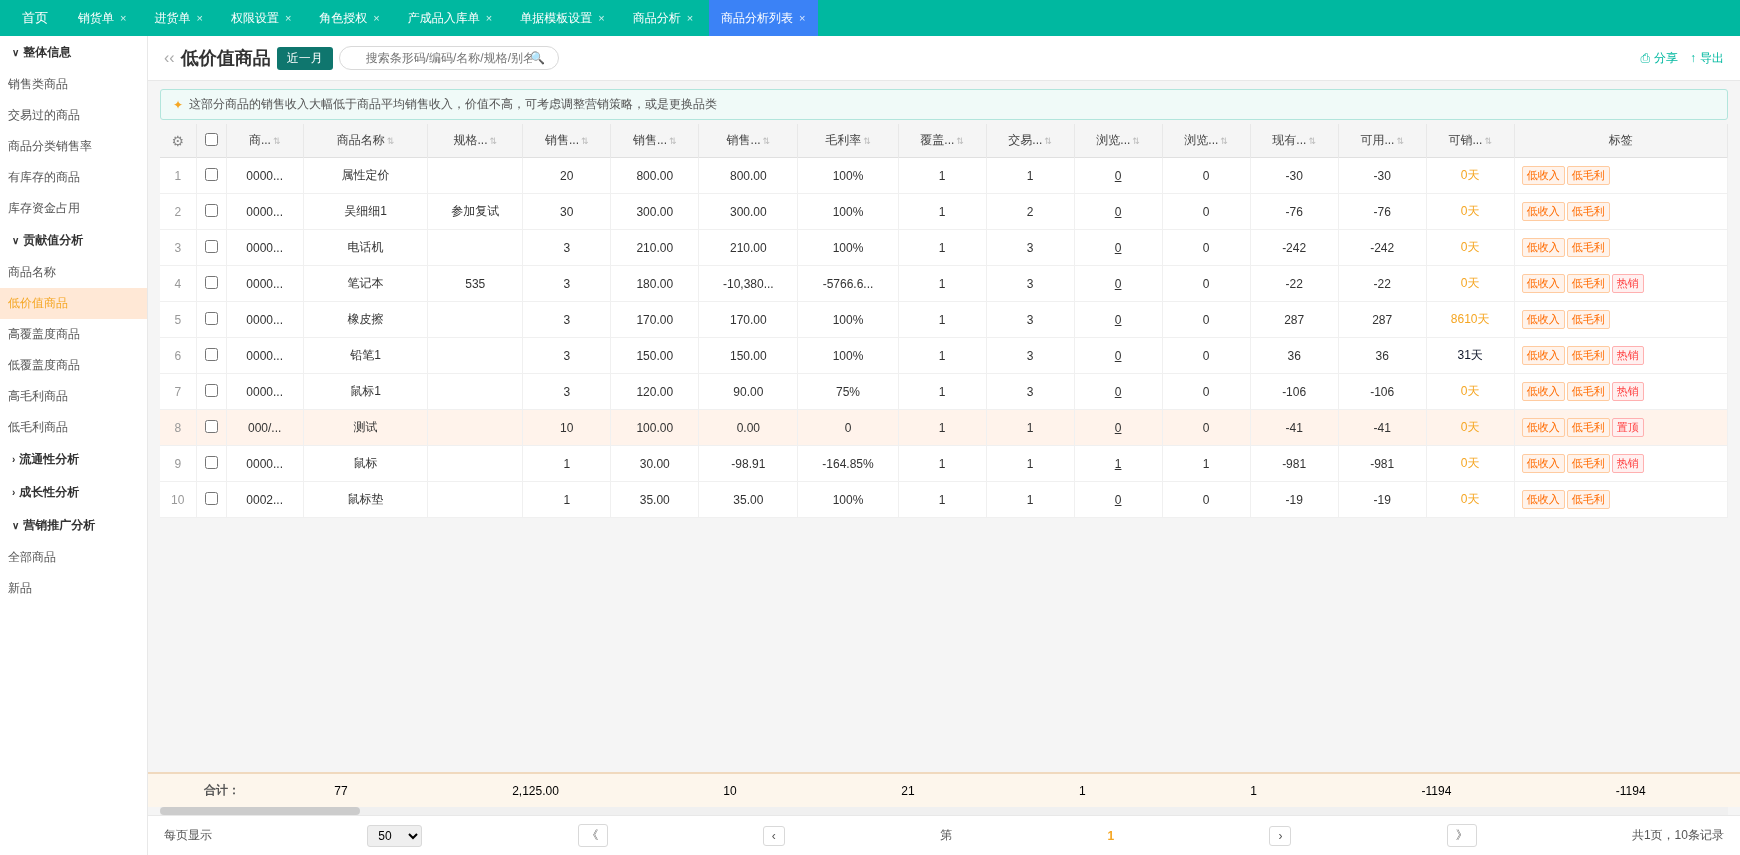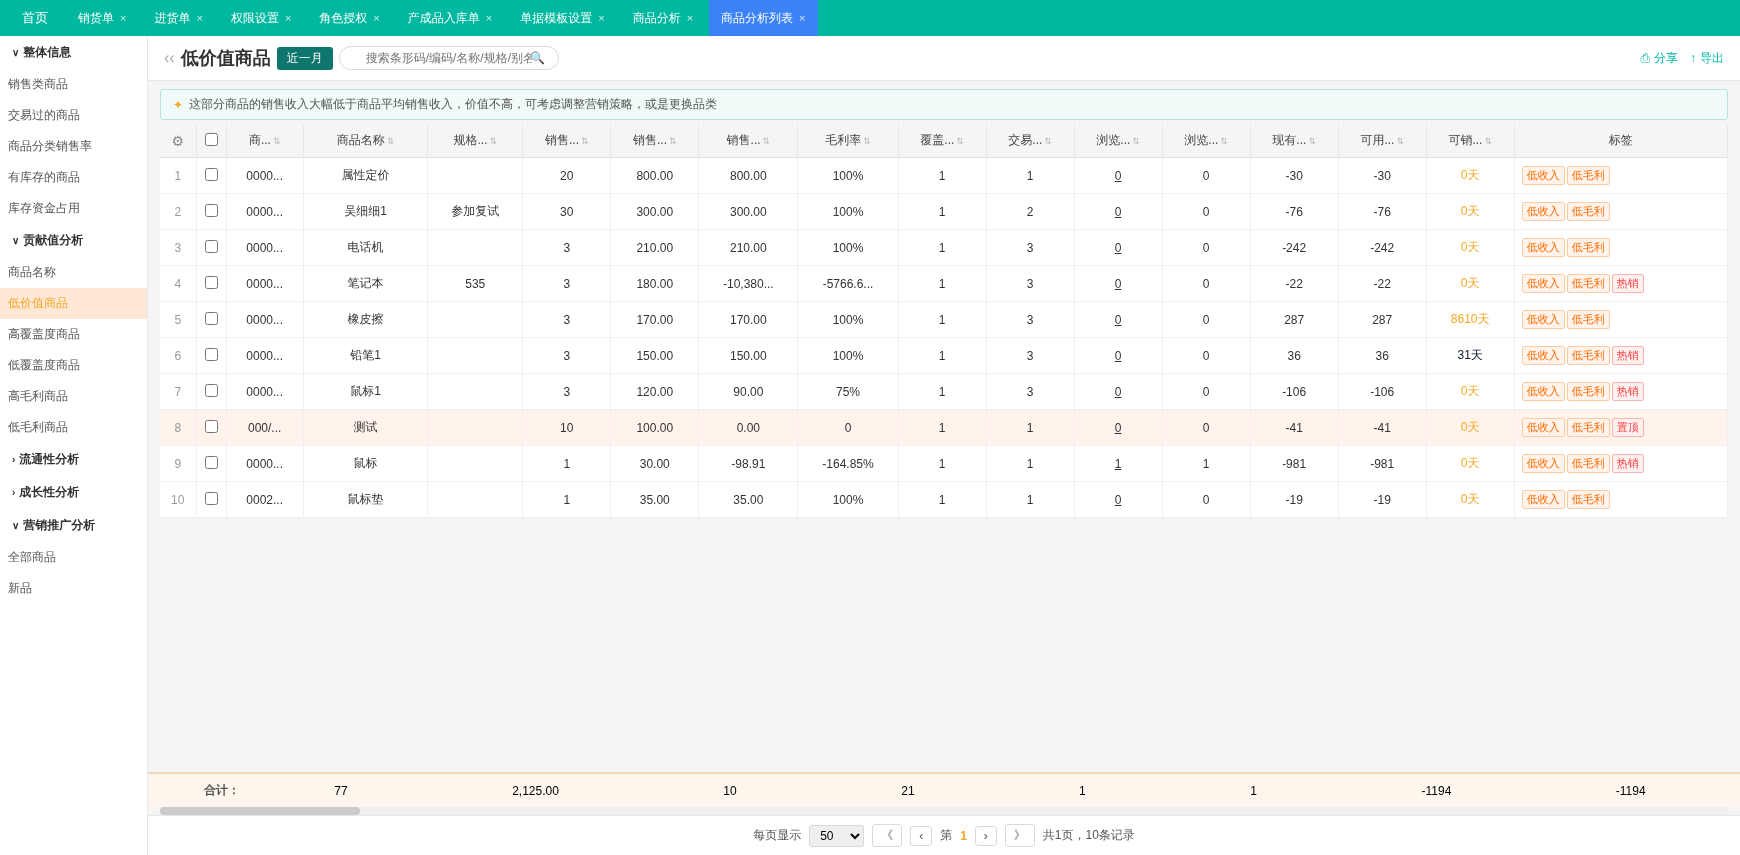--- a/index.html
+++ b/index.html
@@ -181,21 +181,21 @@
     }
     .footer-label { color: #555; font-weight: bold; margin-right: 12px; width: 80px; text-align: right; }
 
     
     .pagination {
       background: white;
       border-top: 1px solid #e8e8e8;
       padding: 8px 16px;
       display: flex;
       align-items: center;
-      justify-content: center;
+      justify-content: space-between;
       gap: 8px;
       color: #555;
     }
     .page-size-select {
       border: 1px solid #d9d9d9;
       border-radius: 3px;
       padding: 2px 6px;
       cursor: pointer;
     }
     .page-btn {

